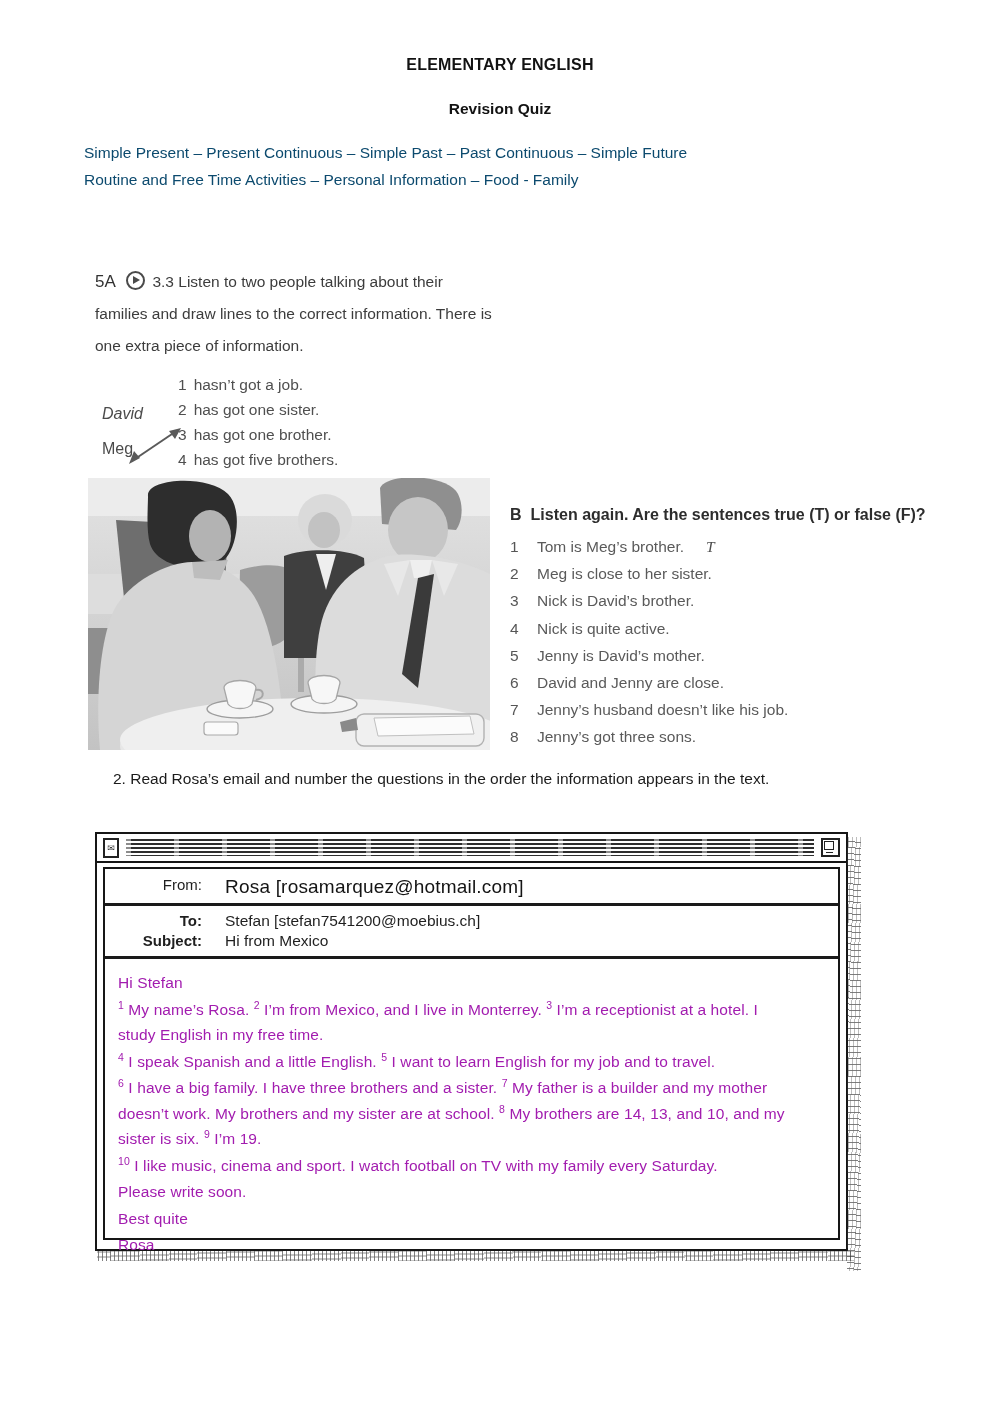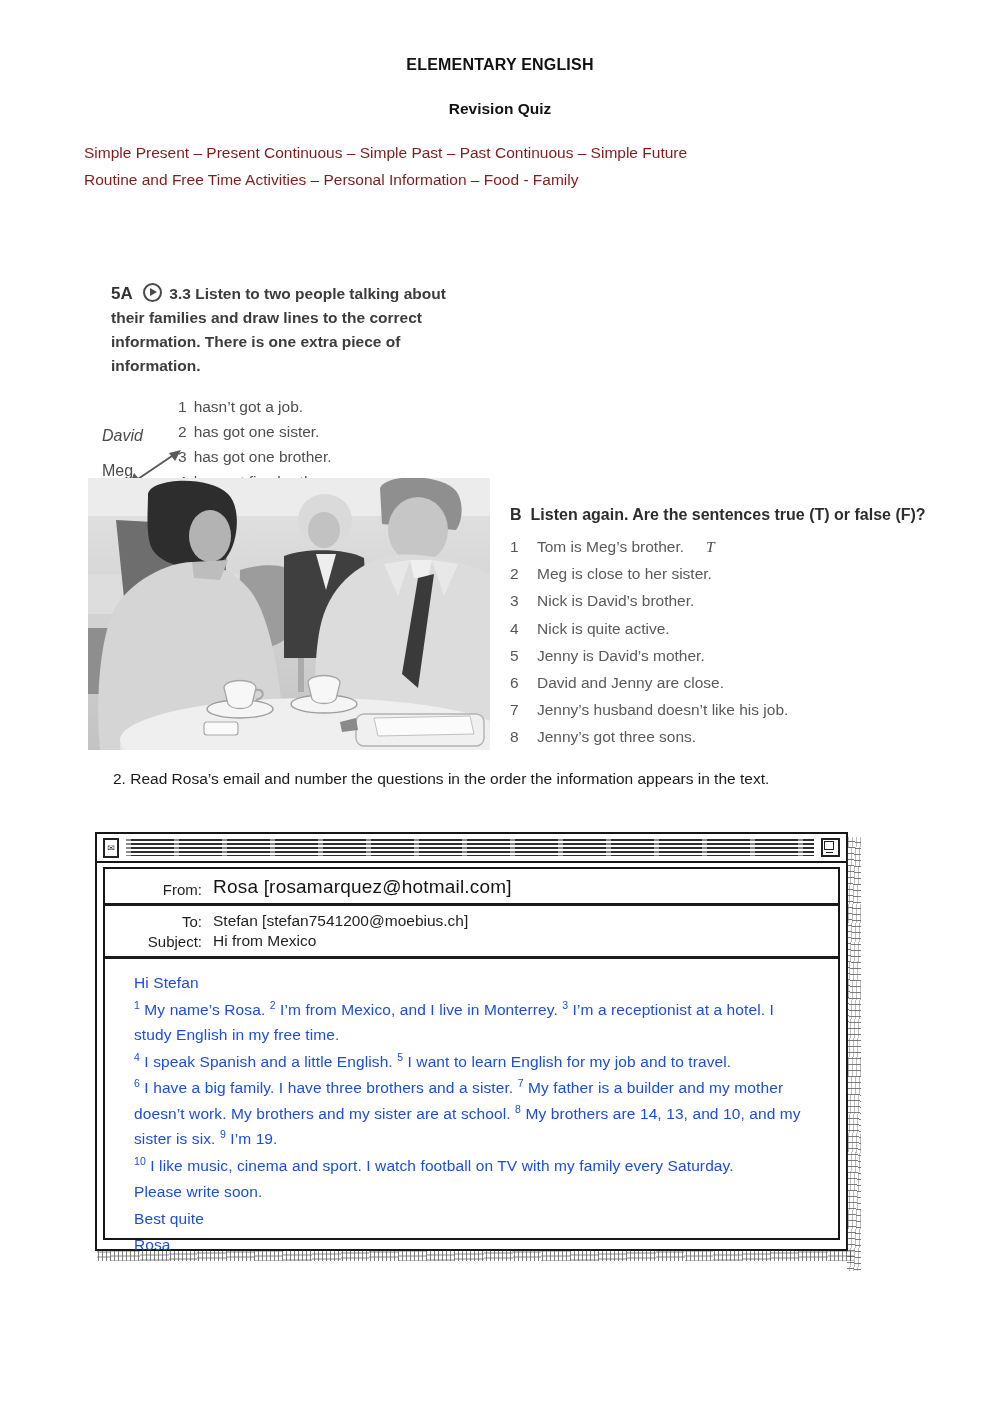--- a/index.html
+++ b/index.html
@@ -6,26 +6,26 @@
   body {
     width:1000px; height:1413px; position:relative; background:#ffffff;
     font-family:"Liberation Sans", sans-serif; overflow:hidden;
   }
   
   .header-title { position:absolute; top:56px; left:0; width:100%; text-align:center;
     font-size:16px; font-weight:bold; color:#121212; letter-spacing:.2px; }
   .header-subtitle { position:absolute; top:100px; left:0; width:100%; text-align:center;
     font-size:15.5px; font-weight:bold; color:#121212; }
   .topics { position:absolute; top:139px; left:84px; width:860px;
-    font-size:15.5px; color:#7f1d1d; line-height:27px; }
+    font-size:15.5px; color:#0c4a6e; line-height:27px; }
   .topics p { margin:0; }
 
   
   .ex5a { position:absolute; left:95px; top:266px; width:398px; }
-  .ex5a-head { margin:16px; font-size:15.5px; font-weight:bold; line-height:24px; color:#3c3c3c; }
+  .ex5a-head { margin:0; font-size:15.5px; font-weight:normal; line-height:32px; color:#3c3c3c; }
   .ex5a-label { font-size:17px; margin-right:4px; color:#333; }
   .play-icon { display:inline-block; width:15px; height:15px; border:2px solid #4a4a4a;
     border-radius:50%; position:relative; vertical-align:-3px; margin:0 3px 0 2px; }
   .play-icon::after { content:""; position:absolute; left:4.5px; top:3.2px;
     border-left:7px solid #4a4a4a; border-top:4.3px solid transparent; border-bottom:4.3px solid transparent; }
   .match { position:relative; margin-top:10px; height:130px; }
   .name { position:absolute; font-size:16px; color:#4a4a4a; }
   .name-david { left:7px; top:33px;font-style:italic; }
   .name-meg { left:7px; top:68px; }
   .options { margin-left:83px; }
@@ -61,32 +61,32 @@
       repeating-linear-gradient(180deg, #2e2e2e 0 1.6px, transparent 1.6px 4.1px); }
   .tb-icon-right { width:19px; height:19px; border:2px solid #222; box-sizing:border-box;
     position:relative; flex:none; background:#fff; }
   .tb-icon-right::before { content:""; position:absolute; left:1px; top:1px; width:8px; height:7px;
     border:1.5px solid #222; }
   .tb-icon-right::after { content:""; position:absolute; left:3px; bottom:2px; width:7px; height:1.5px;
     background:#222; }
 
   .email-inner { position:absolute; left:6px; right:6px; top:33px; bottom:9px;
     border:2px solid #161616; background:#fff; }
-  .hdr-row { display:flex; align-items:flex-end; }
+  .hdr-row { display:flex; align-items:flex-start;gap:12px; }
   .from-row { padding:7px 0 5px; border-bottom:3px solid #1a1a1a; }
   .to-row { padding:6px 0 0; }
   .subject-row { padding:2px 0 6px; border-bottom:3px solid #1a1a1a; }
   .hdr-lbl { width:108px; text-align:right; flex:none; font-size:15px; color:#1f1f1f;
     padding-right:11px; box-sizing:border-box; }
-  .bold-lbl { font-weight:normal; }
+  .bold-lbl { font-weight:bold; }
   .from-val { font-size:19px; color:#141414; letter-spacing:.2px; }
   .hdr-val { font-size:15.5px; color:#1f1f1f; }
 
-  .email-body { padding:11px 12px 0 13px; width:668px; font-size:15.5px; color:#1d4ed8;
-    letter-spacing:.1px;margin-left:16px; }
+  .email-body { padding:11px 12px 0 13px; width:668px; font-size:15.5px; color:#a21caf;
+    letter-spacing:.1px; }
   .email-body p, .email-p { margin:0 0 1px; line-height:25.5px; }
   .email-body sup { font-size:10.5px; line-height:0; }
   .greeting { margin-bottom:3px; }
   .closing-line { margin-top:0; }
 
   
   .noise-right { position:absolute; top:3px; right:-15px; width:14px; height:434px; opacity:.7;
     background:
       repeating-linear-gradient(4deg, transparent 0 2px, rgba(40,40,40,.85) 2px 3px, transparent 3px 6px),
       repeating-linear-gradient(93deg, transparent 0 1px, rgba(70,70,70,.5) 1px 2px, transparent 2px 4px); }

